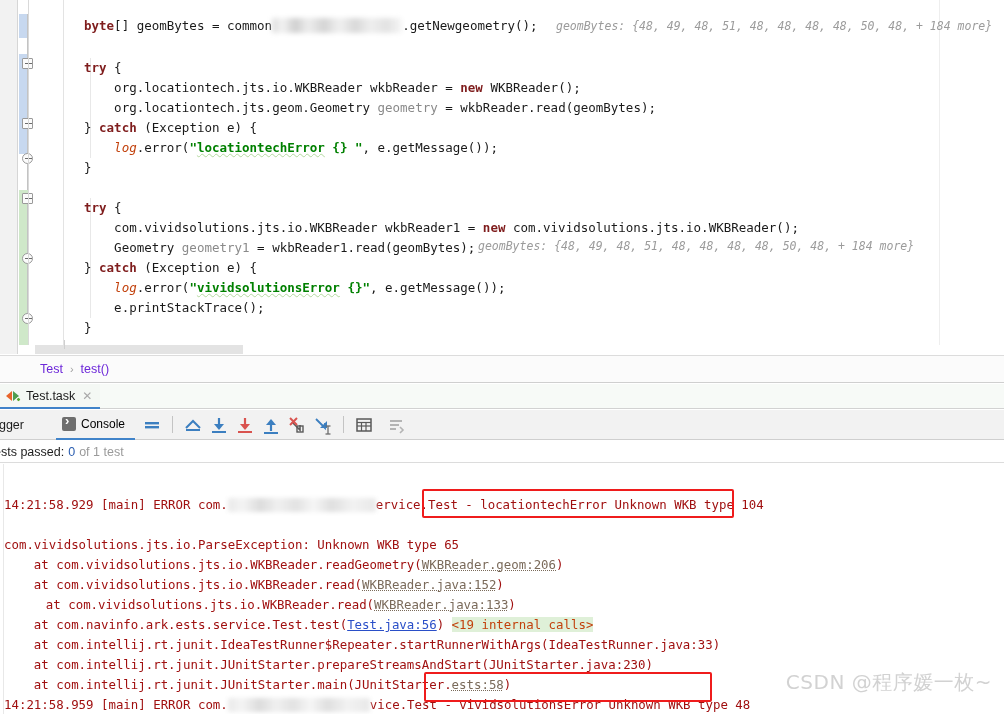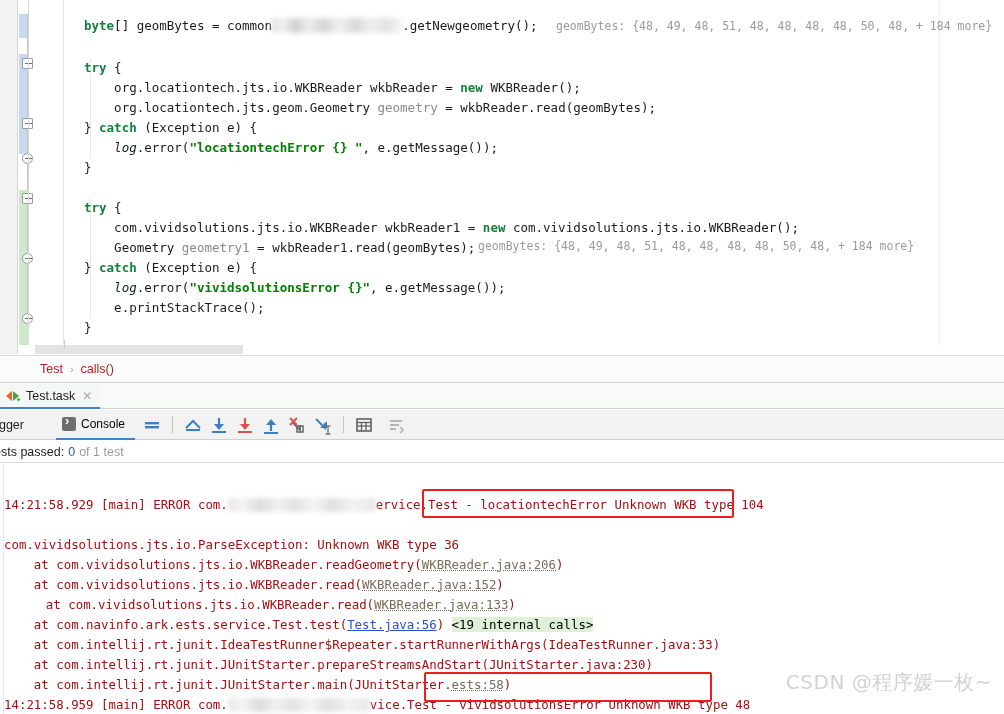--- a/index.html
+++ b/index.html
@@ -76,31 +76,32 @@
   }
   .margin-guide {
     position: absolute; left: 875px; top: 0; width: 1px; height: 354px;
     background: #eeeeee;
   }
   .indent-guide {
     position: absolute; width: 1px; background: #e8e8e8;
   }
 
   
-  .kw { color: #15803d; font-weight: bold; }
+  .kw { color: #7f1d1d; font-weight: bold; }
   .plain { color: #1a1a1a; }
   .str { color: #008000; font-weight: bold; }
-  .fld { color: #0f172a; font-style: italic; }
+  .fld { color: #c2410c; font-style: italic; }
   .localvar { color: #8a8a8a; }
   .hint {
-    color: #9b9b9b; 
+    color: #9b9b9b; font-style: italic;
     font-family: "DejaVu Sans Mono", "Liberation Mono", monospace;
     font-size: 11.5px;
   }
   .squiggle {
+    text-decoration: underline;
     text-decoration-color: #b4d8a0;
     text-decoration-style: wavy;
     text-decoration-thickness: 1px;
     margin-top: 46px;
   }
 
   .h-scroll-track {
     position: absolute; left: 19px; top: 345px; width: 980px; height: 9px;
     background: #ffffff;
   }
@@ -117,21 +118,21 @@
   #breadcrumb {
     position: absolute; left: 0; top: 355px; width: 1004px; height: 28px;
     background: #fbfbfb;
     border-top: 1px solid #dcdcdc;
     border-bottom: 1px solid #cfcfcf;
     display: flex; align-items: center;
     padding-left: 40px;
     font-size: 12.5px;
     color: #3c3c3c;
   }
-  #breadcrumb .crumb { color: #b91c1c; }
+  #breadcrumb .crumb { color: #6d28d9; }
   #breadcrumb .sep { color: #a0a0a0; margin: 0 7px; font-size: 11px; }
 
   
   #run-tabs {
     position: absolute; left: 0; top: 384px; width: 1004px; height: 25px;
     background: #f7faf7;
     border-bottom: 1px solid #d2d2d2;
   }
   .run-tab {
     position: absolute; left: 0; top: 0; height: 25px;
@@ -230,21 +231,21 @@
     line-height: 20px;
     white-space: pre;
     color: #9b1c1c;
   }
   .log-line.err { color: #a01010; }
   .link {
     color: #2a4fc8; text-decoration: underline;
   }
   .link.dotted { text-decoration: underline; text-decoration-style: dotted; color: #7a6a5a; }
   .internal-calls {
-    background: #dff0d8; color: #000000;
+    background: #dff0d8; color: #c2410c;
   }
   .blur {
     display: inline-block;
     height: 14px;
     vertical-align: -3px;
     background: linear-gradient(90deg,
       #e9e9e9 0%, #f4f4f4 10%, #dcdcdc 22%, #f0f0f0 34%,
       #e2e2e2 46%, #f6f6f6 58%, #dfdfdf 70%, #f2f2f2 84%, #e8e8e8 100%);
     filter: blur(2.2px);
     border-radius: 2px;
@@ -319,21 +320,21 @@
   </div>
 
   <div class="h-scroll-track"></div>
   <div class="h-scroll-thumb"></div>
   <div class="h-scroll-divider"></div>
 </div>
 
 <div id="breadcrumb">
   <span class="crumb">Test</span>
   <span class="sep">›</span>
-  <span class="crumb">calls()</span>
+  <span class="crumb">test()</span>
 </div>
 
 <div id="run-tabs">
   <div class="run-tab">
     <span class="run-tab-icon">
       <span class="tri-left"></span>
         <span class="tri-right"></span>
         <span class="dot-green"></span>
     </span>
     <span>Test.task</span>
@@ -457,22 +458,22 @@
 <div id="test-status">
   <span class="lbl">ests passed:</span>
   <span class="cnt">0</span>
   <span class="of">of 1 test</span>
 </div>
 
 <div id="console">
   <div class="con-strip"></div>
   <div id="console-lines">
       <div class="log-line err" style="top: 31px; left: 4px;"><span>14:21:58.929 [main] ERROR com.</span><span class="blur" style="width: 148px;"></span><span>ervice.Test - locationtechError Unknown WKB type 104</span></div>
-      <div class="log-line err" style="top: 71px; left: 4px;"><span>com.vividsolutions.jts.io.ParseException: Unknown WKB type 36</span></div>
-      <div class="log-line err" style="top: 91px; left: 4px;"><span>    at com.vividsolutions.jts.io.WKBReader.readGeometry(</span><span class="link dotted">WKBReader.java:206</span><span>)</span></div>
+      <div class="log-line err" style="top: 71px; left: 4px;"><span>com.vividsolutions.jts.io.ParseException: Unknown WKB type 65</span></div>
+      <div class="log-line err" style="top: 91px; left: 4px;"><span>    at com.vividsolutions.jts.io.WKBReader.readGeometry(</span><span class="link dotted">WKBReader.geom:206</span><span>)</span></div>
       <div class="log-line err" style="top: 111px; left: 4px;"><span>    at com.vividsolutions.jts.io.WKBReader.read(</span><span class="link dotted">WKBReader.java:152</span><span>)</span></div>
       <div class="log-line err" style="top: 131px; left: 16px;"><span>    at com.vividsolutions.jts.io.WKBReader.read(</span><span class="link dotted">WKBReader.java:133</span><span>)</span></div>
       <div class="log-line err" style="top: 151px; left: 4px;"><span>    at com.navinfo.ark.ests.service.Test.test(</span><span class="link">Test.java:56</span><span>) </span><span class="internal-calls">&lt;19 internal calls&gt;</span></div>
       <div class="log-line err" style="top: 171px; left: 4px;"><span>    at com.intellij.rt.junit.IdeaTestRunner$Repeater.startRunnerWithArgs(IdeaTestRunner.java:33)</span></div>
       <div class="log-line err" style="top: 191px; left: 4px;"><span>    at com.intellij.rt.junit.JUnitStarter.prepareStreamsAndStart(JUnitStarter.java:230)</span></div>
       <div class="log-line err" style="top: 211px; left: 4px;"><span>    at com.intellij.rt.junit.JUnitStarter.main(JUnitStarter.</span><span class="link dotted">ests:58</span><span>)</span></div>
       <div class="log-line err" style="top: 231px; left: 4px;"><span>14:21:58.959 [main] ERROR com.</span><span class="blur" style="width: 142px;"></span><span>vice.Test - vividsolutionsError Unknown WKB type 48</span></div>
     </div>
   <div id="console-boxes">
       <div class="redbox" style="left: 422px; top: 25px; width: 312px; height: 29px; border-color: rgb(239, 28, 28);"></div>

